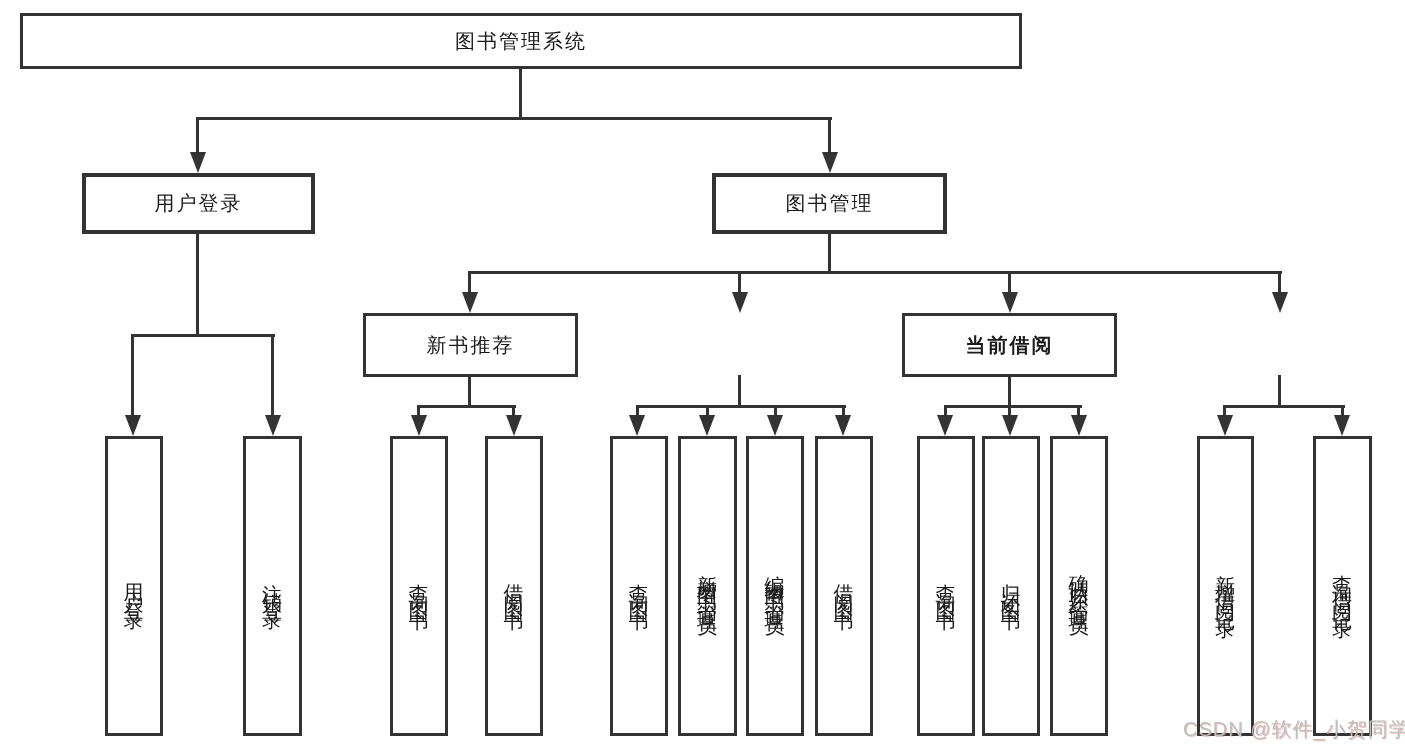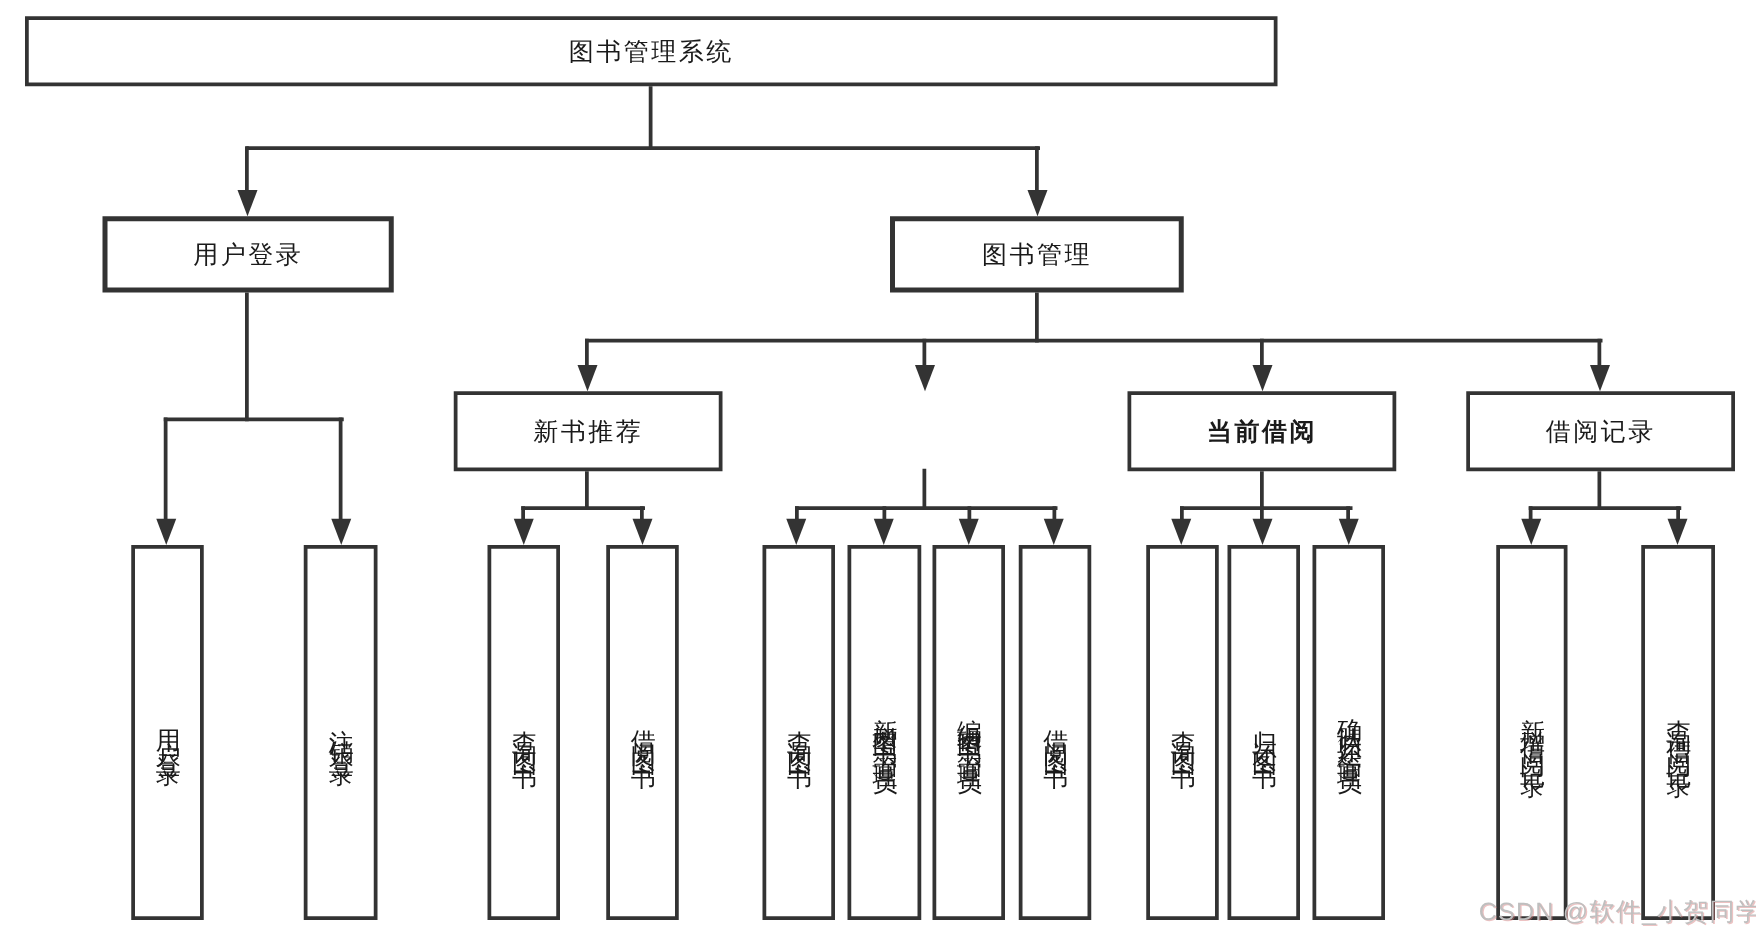--- a/index.html
+++ b/index.html
@@ -62,21 +62,20 @@
   <i class="arr" style="left:462px;top:292px;"></i>
   <i class="ln v" style="left:738px;top:271px;height:26px;"></i>
   <i class="arr" style="left:732px;top:292px;"></i>
   <i class="ln v" style="left:1008px;top:271px;height:26px;"></i>
   <i class="arr" style="left:1002px;top:292px;"></i>
   <i class="ln v" style="left:1278px;top:271px;height:26px;"></i>
   <i class="arr" style="left:1272px;top:292px;"></i>
 
   <div class="box hbox" style="left:363px;top:313px;width:215px;height:64px;">新书推荐</div>
   <div class="box hbox" style="left:902px;top:313px;width:215px;height:64px;font-weight:bold;">当前借阅</div>
-  <div class="box hbox" style="left:1173px;top:313px;width:215px;height:64px;">借阅记录</div>
 
   <i class="ln v" style="left:468px;top:375px;height:33px;"></i>
   <i class="ln h" style="left:417px;top:405px;width:99px;"></i>
   <i class="ln v" style="left:417px;top:405px;height:14px;"></i>
   <i class="arr" style="left:411px;top:415px;"></i>
   <i class="ln v" style="left:512px;top:405px;height:14px;"></i>
   <i class="arr" style="left:506px;top:415px;"></i>
 
   <i class="ln v" style="left:738px;top:375px;height:33px;"></i>
   <i class="ln h" style="left:636px;top:405px;width:210px;"></i>

